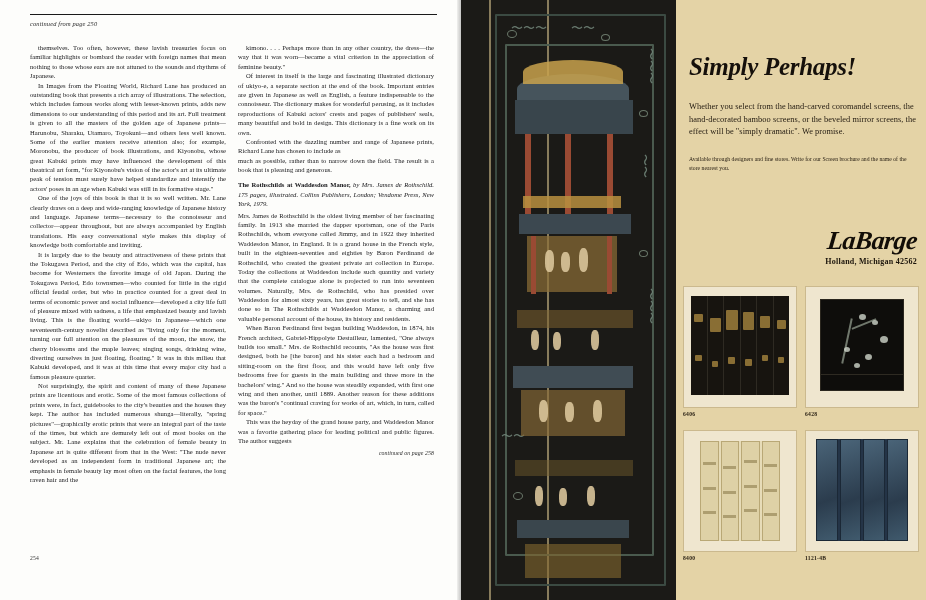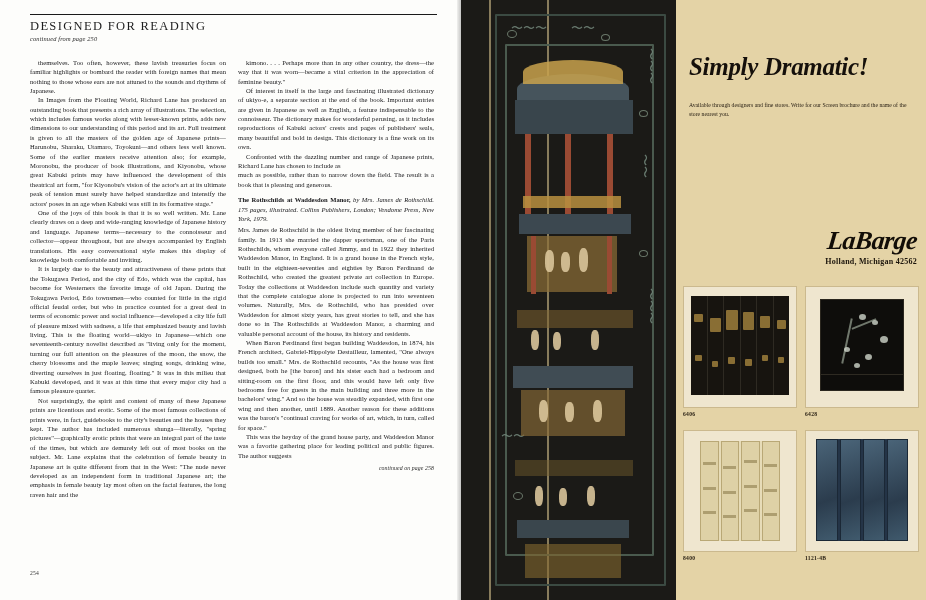--- a/index.html
+++ b/index.html
@@ -203,21 +203,20 @@
 </style>
 </head>
 <body>
 
 <div class="spread">
 
   <div class="page-left">
 
     <div class="masthead">
       <div class="masthead-rule-top"></div>
-      <div class="masthead-title">DESIGNED FOR READING</div>
       <div class="masthead-cont">continued from page 250</div>
     </div>
 
     <div class="cols">
 
       <div class="col">
         <div class="body-text">
           <p>themselves. Too often, however, these lavish treasuries focus on familiar highlights or bombard the reader with foreign names that mean nothing to those whose ears are not attuned to the sounds and rhythms of Japanese.</p>
           <p>In Images from the Floating World, Richard Lane has produced an outstanding book that presents a rich array of illustrations. The selection, which includes famous works along with lesser-known prints, adds new dimensions to our understanding of this period and its art. Full treatment is given to all the masters of the golden age of Japanese prints—Harunobu, Sharaku, Utamaro, Toyokuni—and others less well known. Some of the earlier masters receive attention also; for example, Moronobu, the producer of book illustrations, and Kiyonobu, whose great Kabuki prints may have influenced the development of this theatrical art form, "for Kiyonobu's vision of the actor's art at its ultimate peak of tension must surely have helped standardize and intensify the actors' poses in an age when Kabuki was still in its formative stage."</p>
           <p>One of the joys of this book is that it is so well written. Mr. Lane clearly draws on a deep and wide-ranging knowledge of Japanese history and language. Japanese terms—necessary to the connoisseur and collector—appear throughout, but are always accompanied by English translations. His easy conversational style makes this display of knowledge both comfortable and inviting.</p>
@@ -310,21 +309,22 @@
 
       <div class="pavilion" style="left:54px; top:460px; width:118px; height:16px; background:#6f5a2c; opacity:.5;"></div>
       <div class="figure-dot" style="left:74px; top:486px; width:8px; height:20px;"></div>
       <div class="figure-dot" style="left:98px; top:488px; width:8px; height:18px;"></div>
       <div class="figure-dot" style="left:126px; top:486px; width:8px; height:20px;"></div>
       <div class="pav-roof" style="left:56px; top:520px; width:112px; height:18px; background:#3a464d;"></div>
       <div class="pavilion" style="left:64px; top:544px; width:96px; height:34px; background:#86692f; opacity:.6;"></div>
     </div>
 
     <div class="ad-copy">
-      <div class="ad-headline">Simply Dramatic!</div>
+      <div class="ad-headline">Simply Perhaps!</div>
+      <div class="ad-para">Whether you select from the hand-carved coromandel screens, the hand-decorated bamboo screens, or the beveled mirror screens, the effect will be "simply dramatic". We promise.</div>
       <div class="ad-fine">Available through designers and fine stores. Write for our Screen brochure and the name of the store nearest you.</div>
     </div>
 
     <div class="brand-block">
       <div class="brand-logo">LaBarge</div>
       <div class="brand-addr">Holland, Michigan   42562</div>
     </div>
 
     <div class="prod-grid">
 

